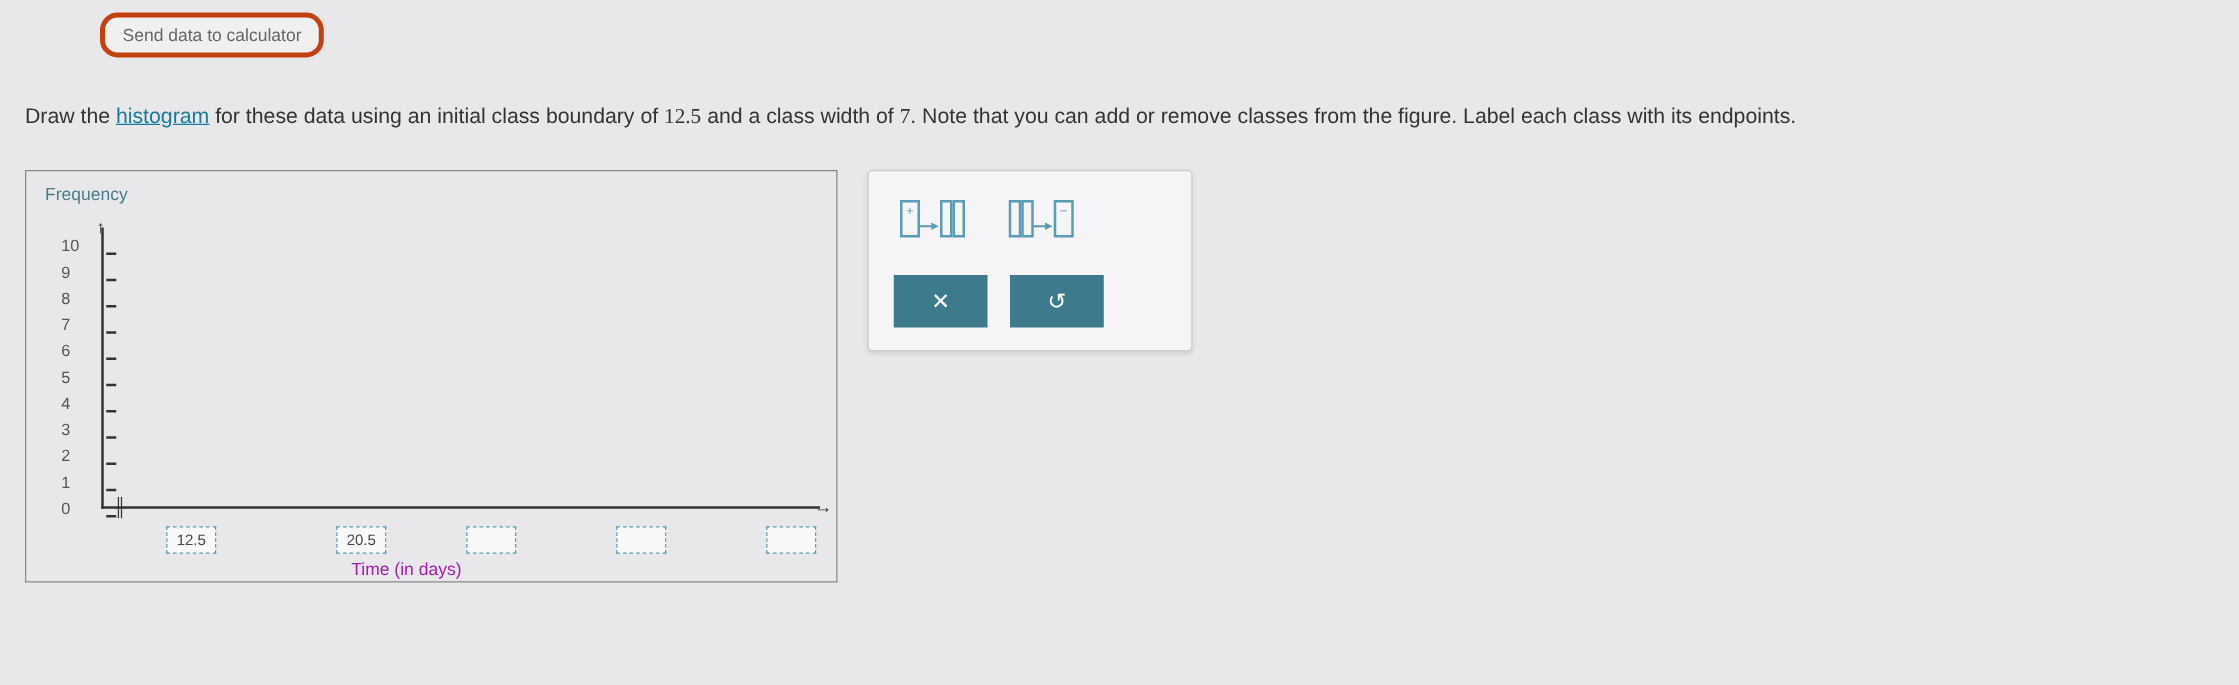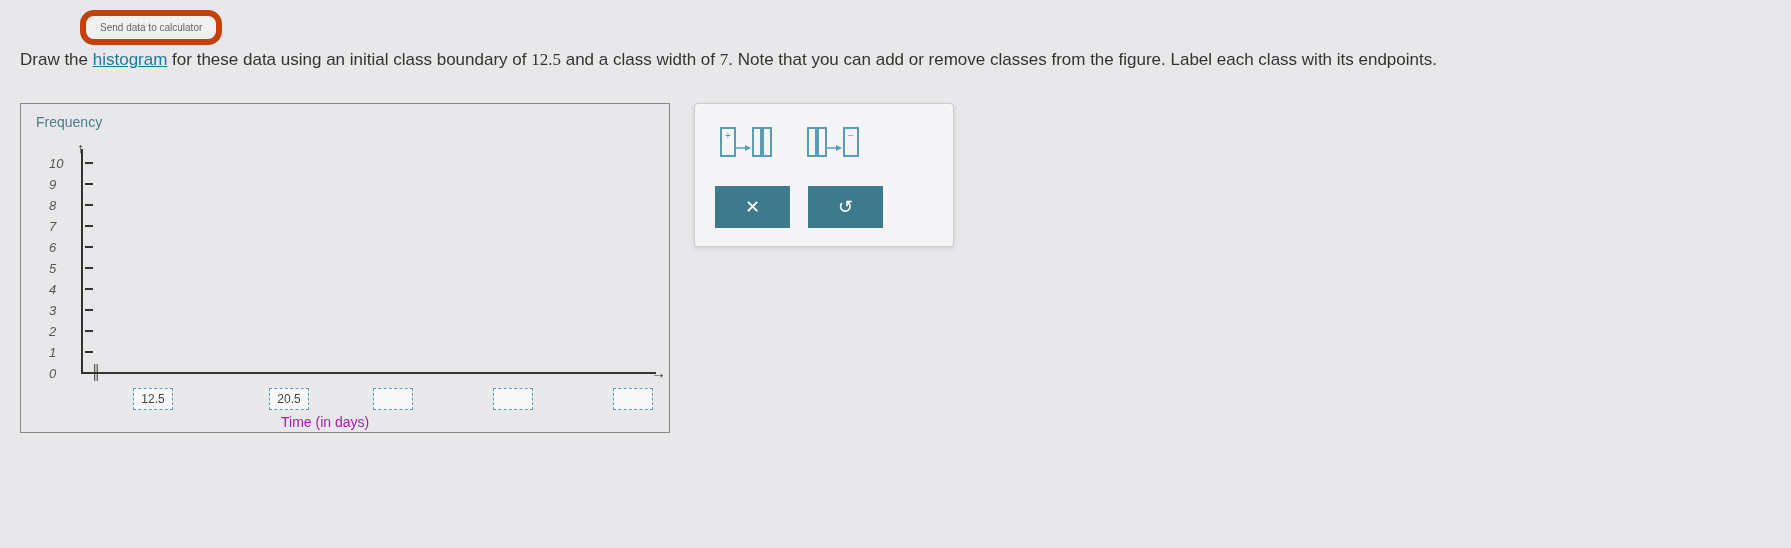--- a/index.html
+++ b/index.html
@@ -4,31 +4,31 @@
   <style>
     * { margin: 0; padding: 0; box-sizing: border-box; }
     body {
       font-family: Arial, sans-serif;
       background: #e8e8ea;
       padding: 10px 20px;
       width: 1791px;
       height: 548px;
     }
     .send-btn {
-      border: 6px solid #c2410c;
+      border: 4px solid #c2410c;
       background: #f0f0f0;
       color: #666;
       padding: 6px 14px;
       border-radius: 14px;
-      font-size: 10px;
+      font-size: 14px;
       margin-left: 60px;
       cursor: pointer;
     }
     .instruction {
-      margin-top: 2px;
+      margin-top: 34px;
       font-size: 17px;
       color: #333;
       line-height: 1.5;
     }
     .instruction a { color: #1a7a9e; text-decoration: underline; }
     .num { font-family: Georgia, serif; }
     .content-row {
       display: flex;
       margin-top: 30px;
       align-items: flex-start;
@@ -62,24 +62,23 @@
       left: 56px;
       top: 36px;
       font-size: 14px;
       color: #333;
     }
     .y-tick {
       position: absolute;
       left: 28px;
       width: 40px;
       display: flex;
-      align-items: center;
+      align-items: flex-end;
       font-size: 13px;
       color: #555;
-      font-style: italic;
     }
     .y-tick .tick-mark {
       position: absolute;
       right: -4px;
       width: 8px;
       height: 2px;
       background: #333;
     }
     .x-axis {
       position: absolute;

